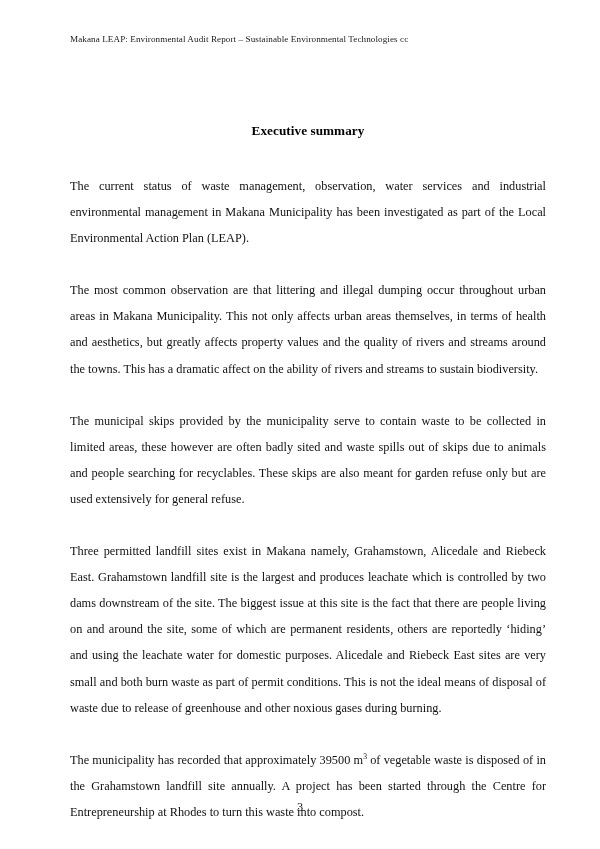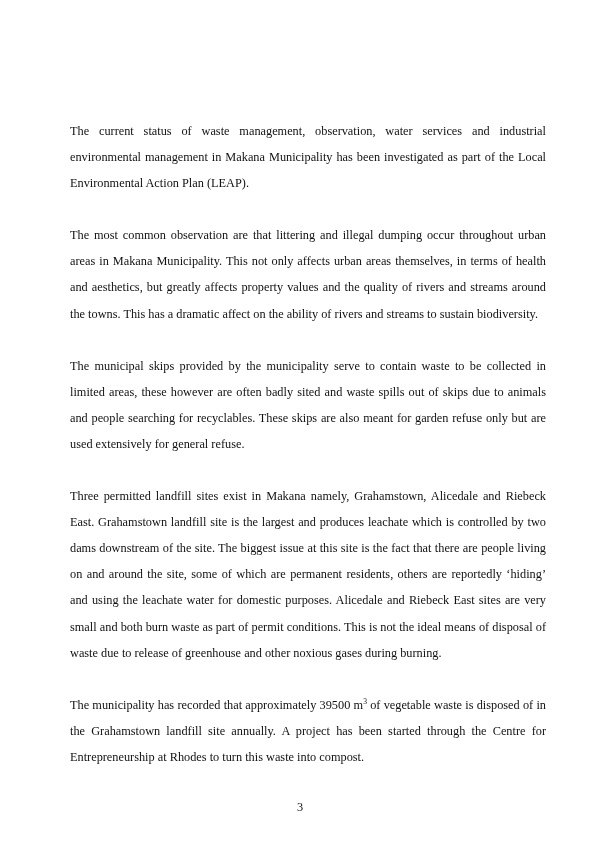--- a/index.html
+++ b/index.html
@@ -76,23 +76,25 @@
     font-size: 12.3px;
     line-height: 18px;
     color: #111111;
   }
 </style>
 </head>
 <body>
 
 <div class="page">
 
+  <div class="running-header">Makana LEAP: Environmental Audit Report – Sustainable Environmental Technologies cc</div>
 
   <div class="content">
 
+    <h1 class="section-title">Executive summary</h1>
 
     <p class="para">The current status of waste management, observation, water services and industrial environmental management in Makana Municipality has been investigated as part of the Local Environmental Action Plan (LEAP).</p>
 
     <p class="para">The most common observation are that littering and illegal dumping occur throughout urban areas in Makana Municipality. This not only affects urban areas themselves, in terms of health and aesthetics, but greatly affects property values and the quality of rivers and streams around the towns. This has a dramatic affect on the ability of rivers and streams to sustain biodiversity.</p>
 
     <p class="para">The municipal skips provided by the municipality serve to contain waste to be collected in limited areas, these however are often badly sited and waste spills out of skips due to animals and people searching for recyclables. These skips are also meant for garden refuse only but are used extensively for general refuse.</p>
 
     <p class="para">Three permitted landfill sites exist in Makana namely, Grahamstown, Alicedale and Riebeck East. Grahamstown landfill site is the largest and produces leachate which is controlled by two dams downstream of the site. The biggest issue at this site is the fact that there are people living on and around the site, some of which are permanent residents, others are reportedly ‘hiding’ and using the leachate water for domestic purposes. Alicedale and Riebeck East sites are very small and both burn waste as part of permit conditions. This is not the ideal means of disposal of waste due to release of greenhouse and other noxious gases during burning.</p>
 
     <p class="para"><span>The municipality has recorded that approximately 39500 m</span><sup>3</sup><span> of vegetable waste is disposed of in the Grahamstown landfill site annually. A project has been started through the Centre for Entrepreneurship at Rhodes to turn this waste into compost.</span></p>

